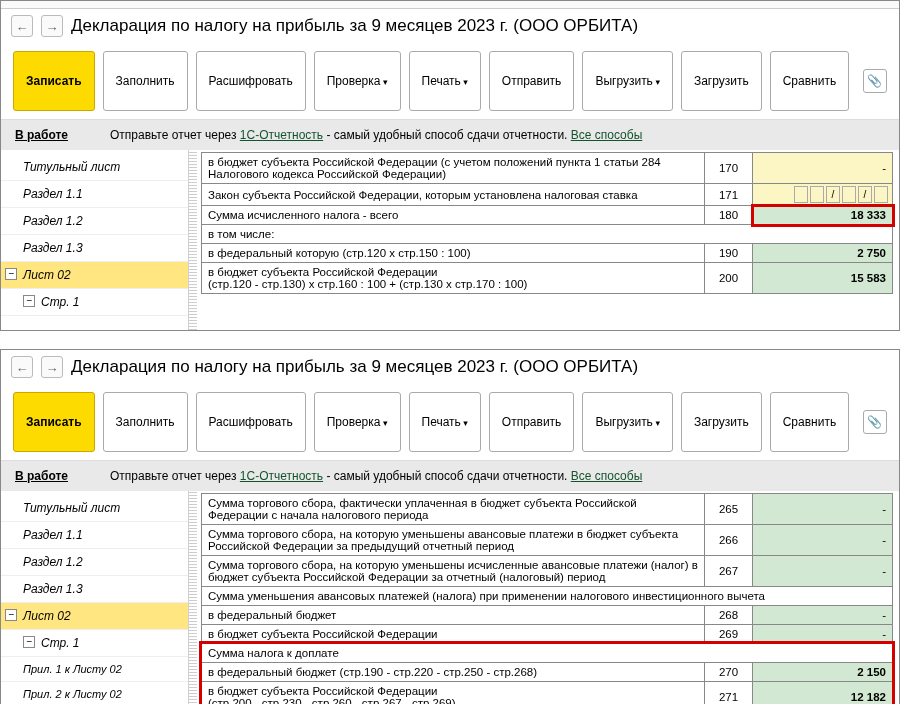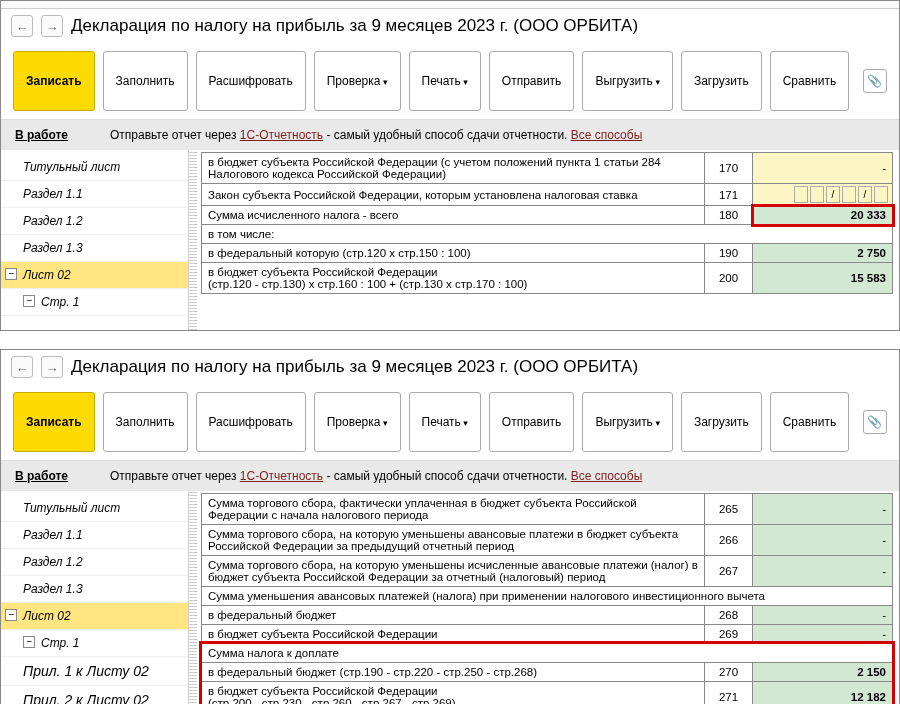--- a/index.html
+++ b/index.html
@@ -8,29 +8,29 @@
   .thin-bar { height: 8px; background: #fafafa; border-bottom: 1px solid #ccc; }
   .header-row { display: flex; align-items: center; padding: 6px 10px; gap: 8px; background: #fff; }
   .nav-btn { width: 22px; height: 22px; border: 1px solid #bbb; border-radius: 3px; background: #fafafa; display: inline-flex; align-items: center; justify-content: center; font-size: 13px; color: #666; cursor: pointer; }
   .title { font-size: 17px; font-weight: 400; }
   .toolbar { display: flex; align-items: center; gap: 8px; padding: 8px 12px; background: #fff; border-bottom: 1px solid #ddd; flex-wrap: nowrap; }
   .btn { padding: 22px 12px; border: 1px solid #aaa; border-radius: 3px; background: #fff; cursor: pointer; font-size: 12px; white-space: nowrap; }
   .btn-primary { background: #fedb00; border-color: #c9a800; font-weight: bold; }
   .btn-drop::after { content: " ▾"; font-size: 9px; }
   .clip-btn { width: 24px; height: 24px; border: 1px solid #aaa; border-radius: 3px; background: #fff; display: inline-flex; align-items: center; justify-content: center; margin-left: auto; }
   .infobar { padding: 8px 14px; background: #e9e9e9; display: flex; align-items: flex-end; gap: 6px; font-size: 12px; }
-  .link { color: #7f1d1d; text-decoration: underline; cursor: pointer; margin-top: 44px; }
+  .link { color: #14532d; text-decoration: underline; cursor: pointer; margin-top: 44px; }
   .underlined { text-decoration: underline; }
   .content { display: flex; background: #fff; height: 180px; }
   .content.tall { height: 260px; }
   .sidebar { width: 188px; border-right: 1px solid #d0d0d0; overflow: hidden; padding: 4px 0; }
   .side-item { padding: 6px 8px 6px 22px; border-bottom: 1px solid #eee; cursor: pointer; position: relative; font-style: italic; }
   .side-item.active { background: #ffe680; }
   .side-sub { padding-left: 40px; }
-  .side-sub2 { font-size: 14px; }
+  .side-sub2 { font-size: 11px; }
   .tree-toggle { position: absolute; left: 4px; top: 6px; width: 12px; height: 12px; border: 1px solid #888; font-size: 10px; line-height: 10px; text-align: center; background: #fff; }
   .splitter { width: 8px; background: repeating-linear-gradient(0deg,#ccc,#ccc 1px,#fff 1px,#fff 3px); }
   .main { flex: 1; padding: 2px 6px 2px 4px; overflow: hidden; }
   table.grid { width: 100%; border-collapse: collapse; font-size: 11.5px; }
   table.grid td { border: 1px solid #888; padding: 3px 6px; vertical-align: middle; }
   td.code { width: 48px; text-align: center; background: #fff; margin-top: 16px; }
   td.val { width: 140px; text-align: right; background: #d2e8d2; padding-right: 10px; font-weight: bold; }
   td.val-yellow { background: #fbf6c3; font-weight: normal; }
   td.val-plain { background: #d2e8d2; font-weight: normal; }
   td.indent { padding-left: 24px; }
@@ -106,21 +106,21 @@
                   <span class="slash">/</span>
                   <span>&nbsp;</span>
                   <span class="slash">/</span>
                   <span>&nbsp;</span>
                 </div>
           </td>
         </tr>
         <tr>
           <td>Сумма исчисленного налога - всего</td>
           <td class="code">180</td>
-          <td class="val redbox">20 333</td>
+          <td class="val redbox">18 333</td>
         </tr>
         <tr>
           <td colspan="3" class="indent">в том числе:</td>
         </tr>
         <tr>
           <td class="indent">в федеральный которую (стр.120 х стр.150 : 100)</td>
           <td class="code">190</td>
           <td class="val">2 750</td>
         </tr>
         <tr>

